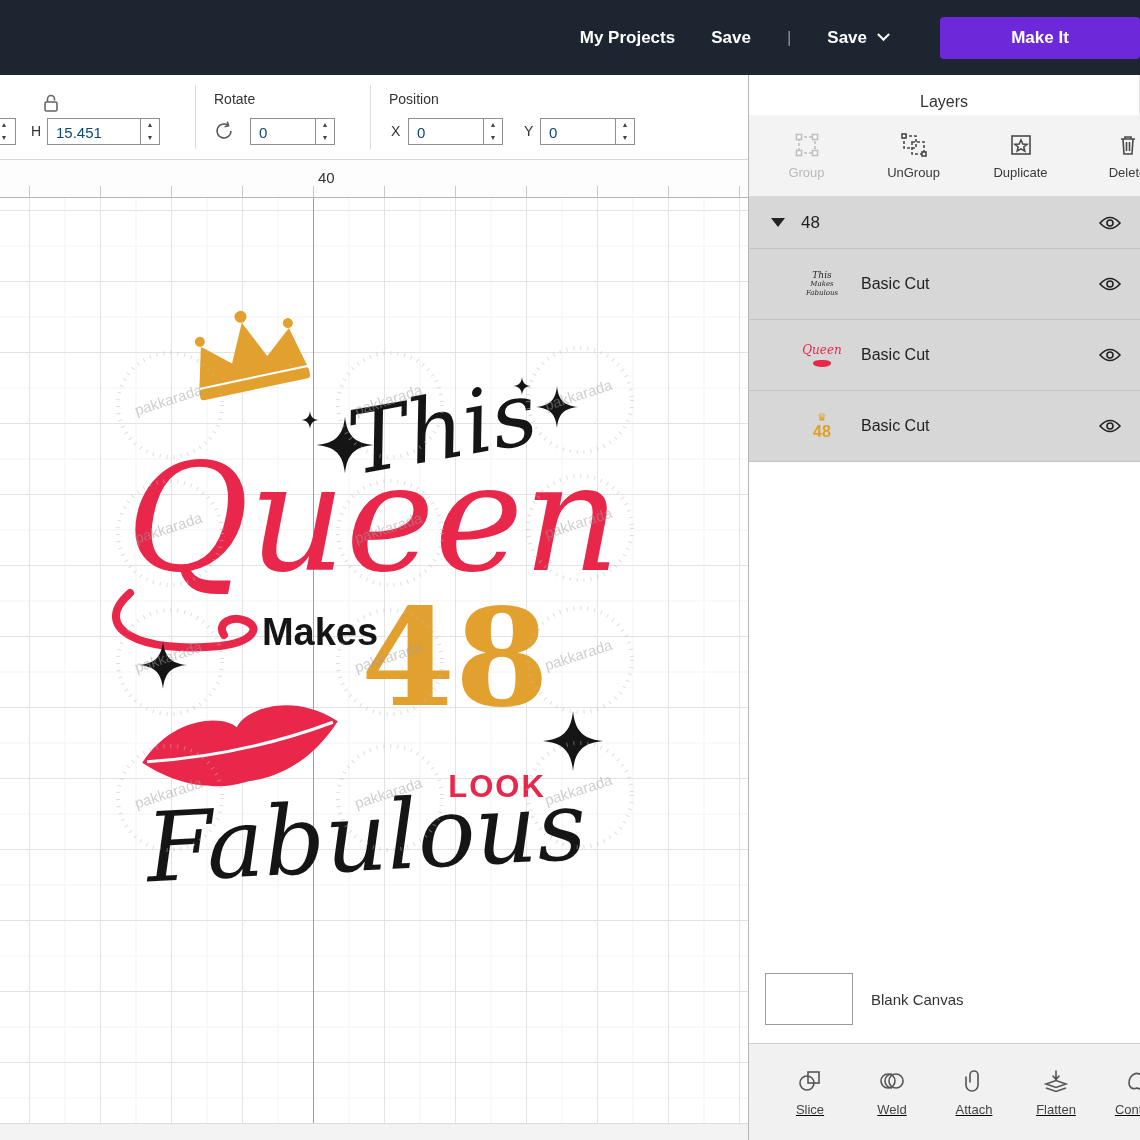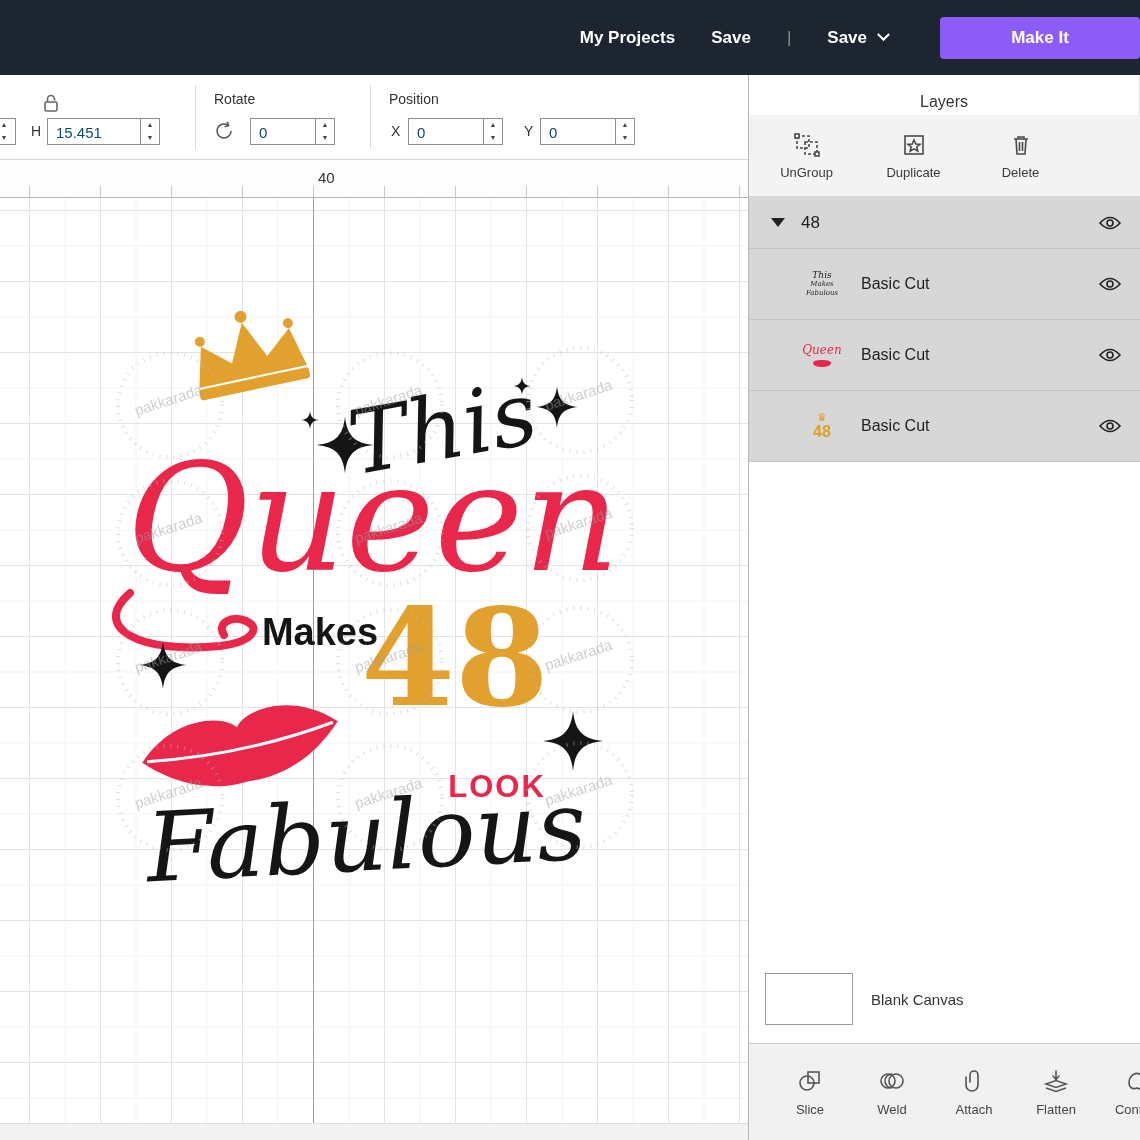--- a/index.html
+++ b/index.html
@@ -9,21 +9,21 @@
 
   
   .top-bar { position:absolute; left:0; top:0; width:1140px; height:75px;
              background:#1c2530; display:flex; align-items:center; justify-content:flex-end; }
   .nav-item { color:#fff; font-size:17px; font-weight:600; margin-right:36px; cursor:pointer; }
   .nav-sep  { color:#8b949c; font-size:17px; margin-right:36px; }
   .machine-sel { display:flex; align-items:center; color:#fff; font-size:17px; font-weight:600;
                  margin-right:52px; cursor:pointer; }
   .chev { display:inline-block; width:9px; height:9px; border-right:2px solid #fff;
           border-bottom:2px solid #fff; transform:rotate(45deg) translate(-2px,-2px); margin-left:12px; }
-  .make-it { width:200px; height:42px; background:#8b5cf6; color:#fff; font-size:17px; font-weight:bold;
+  .make-it { width:200px; height:42px; background:#6d28d9; color:#fff; font-size:17px; font-weight:bold;
              border:none; border-radius:4px; margin-right:0; cursor:pointer; }
 
   
   .canvas-col { position:absolute; left:0; top:75px; width:748px; height:1065px; background:#fff; }
 
   .edit-toolbar { position:absolute; left:0; top:0; width:748px; height:85px; background:#fff;
                   border-bottom:1px solid #d6d6d6; }
   .tb-label { position:absolute; font-size:14px; color:#333; }
   .tb-divider { position:absolute; top:10px; width:1px; height:64px; background:#dcdcdc; }
   .num-input { position:absolute; height:27px; border:1px solid #8f8f8f; background:#fff;
@@ -95,21 +95,21 @@
   .thumb-crown { color:#dfa126; font-size:11px; line-height:11px; }
   .thumb-48    { color:#dfa126; font-size:16px; font-weight:bold; line-height:17px; }
 
   .blank-row { position:absolute; left:16px; top:898px; display:flex; align-items:center; }
   .blank-swatch { width:88px; height:52px; background:#fff; border:1px solid #9b9b9b; cursor:pointer; }
   .blank-label { font-size:15px; color:#333; margin-left:18px; }
 
   .panel-bottom { position:absolute; left:0; bottom:0; width:100%; height:97px; background:#f1f1f1;
                   border-top:1px solid #cfcfcf; display:flex; padding-left:20px; }
   .pb-item { width:82px; flex:0 0 82px; display:flex; flex-direction:column; align-items:center;
-             justify-content:center; gap:8px; cursor:pointer; }
+             justify-content:center; gap:8px; cursor:pointer;text-decoration:underline; }
   .pb-item .lbl { font-size:13px; color:#444; white-space:nowrap; }
   .pb-item svg { stroke:#555; }
 
   svg.icon { fill:none; stroke-width:1.6; }
 </style>
 </head>
 <body>
 
 <div class="top-bar">
   <span class="nav-item">My Projects</span>
@@ -281,20 +281,30 @@
   </div>
 </div>
 
 <div class="right-panel">
 
   <div class="panel-tabs">
     <div class="panel-tab">Layers</div>
   </div>
 
   <div class="panel-actions">
+    <div class="pa-item disabled">
+      <svg class="icon" width="28" height="26" viewBox="0 0 28 26">
+        <rect x="6" y="5" width="16" height="16" stroke-dasharray="3 2"></rect>
+        <rect x="3.5" y="2.5" width="5" height="5" fill="#fff"></rect>
+        <rect x="19.5" y="2.5" width="5" height="5" fill="#fff"></rect>
+        <rect x="3.5" y="18.5" width="5" height="5" fill="#fff"></rect>
+        <rect x="19.5" y="18.5" width="5" height="5" fill="#fff"></rect>
+      </svg>
+      <span class="lbl">Group</span>
+    </div>
     <div class="pa-item">
       <svg class="icon" width="28" height="26" viewBox="0 0 28 26">
         <rect x="4" y="4" width="12" height="12" stroke-dasharray="3 2"></rect>
         <rect x="12" y="10" width="12" height="12" stroke-dasharray="3 2"></rect>
         <rect x="2" y="2" width="4" height="4" fill="#fff"></rect>
         <rect x="22" y="20" width="4" height="4" fill="#fff"></rect>
       </svg>
       <span class="lbl">UnGroup</span>
     </div>
     <div class="pa-item">

